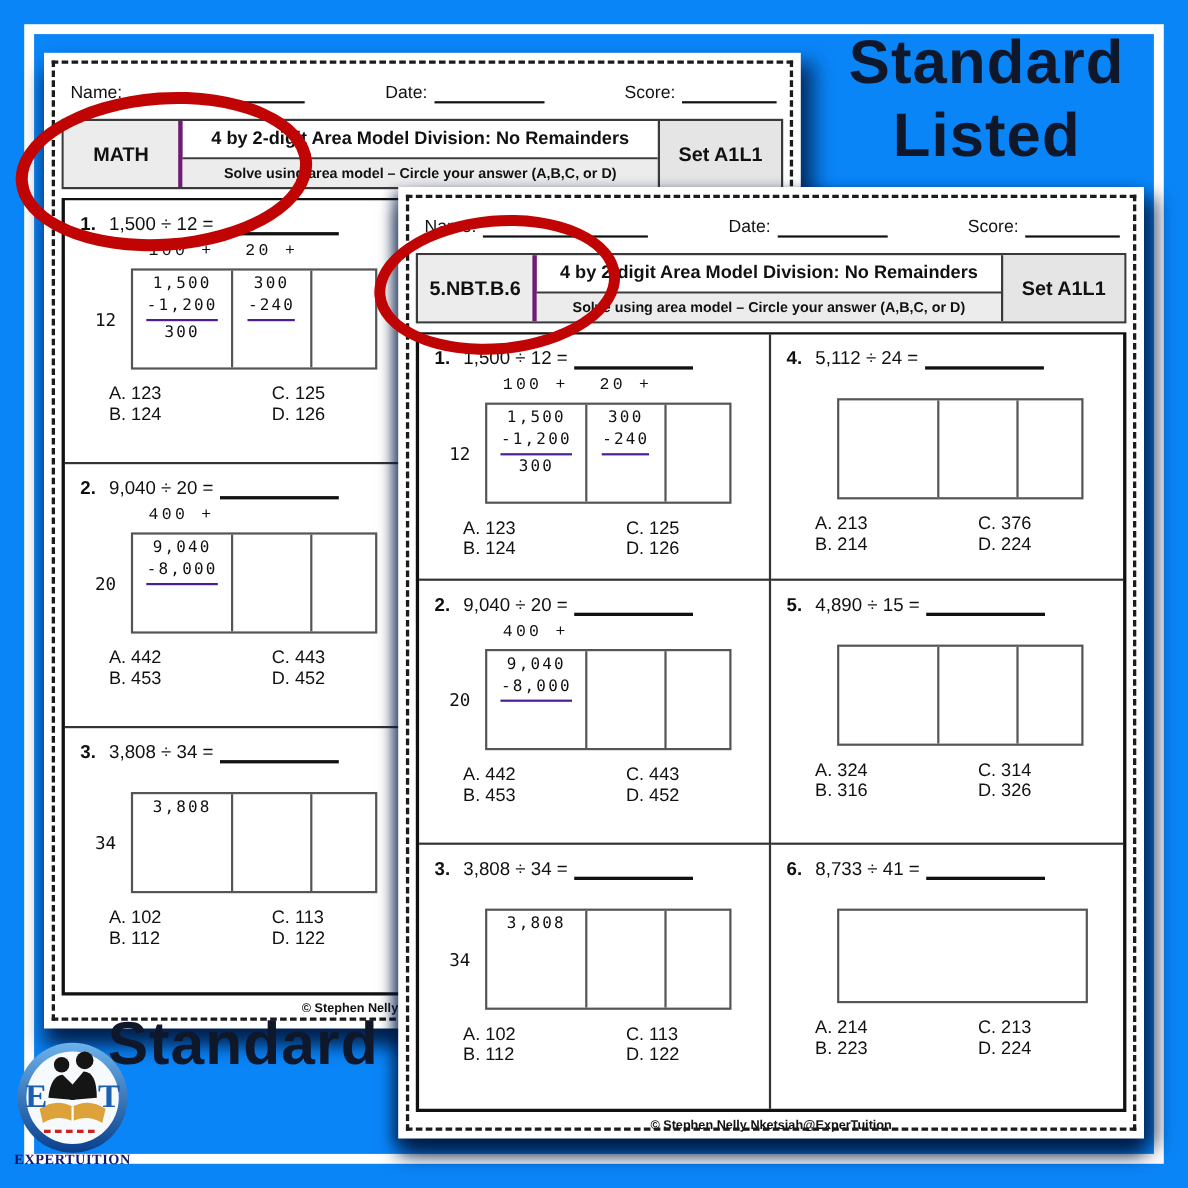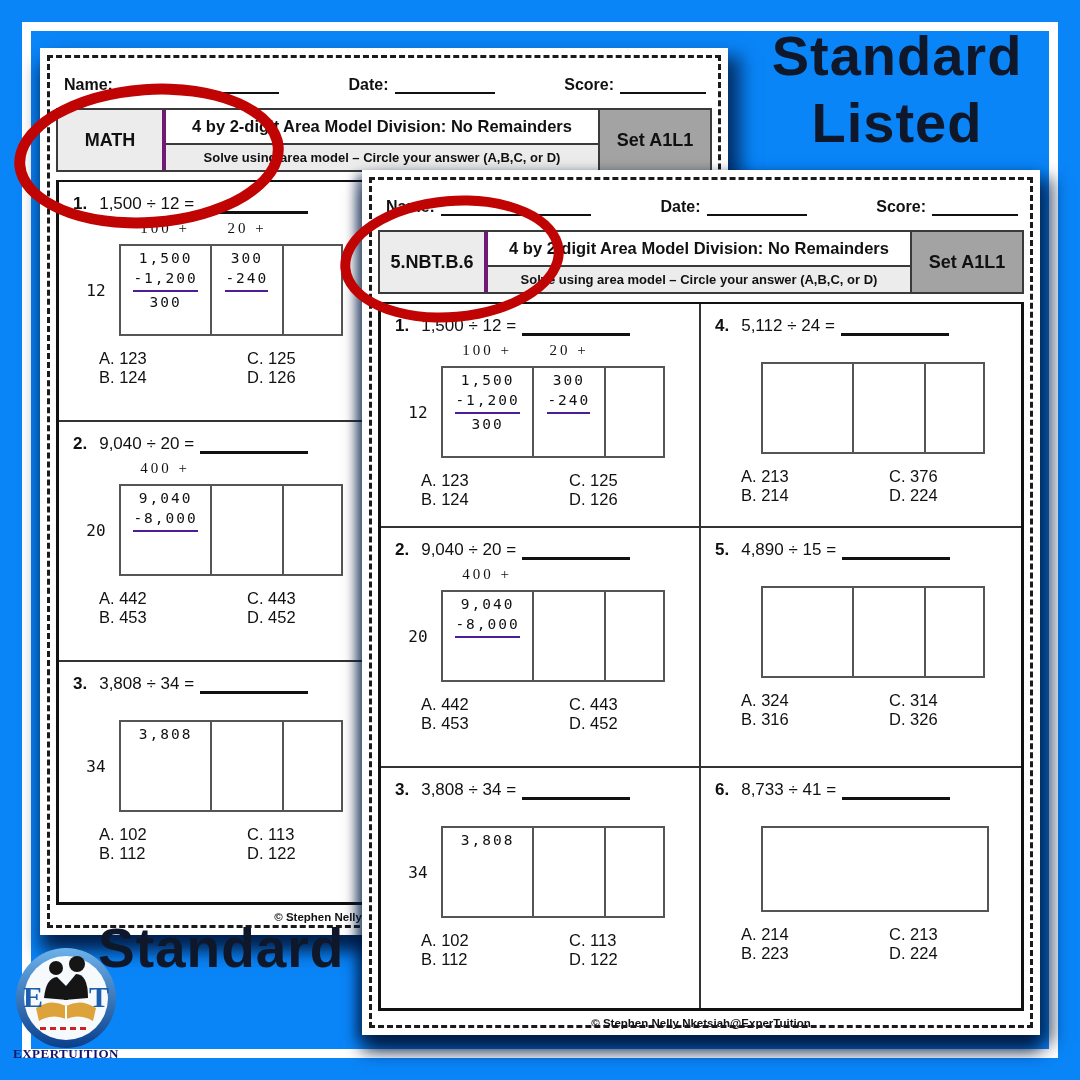--- a/index.html
+++ b/index.html
@@ -14,46 +14,46 @@
 
   
   .page{position:absolute;background:#ffffff;overflow:hidden;}
   .page-back{left:40px;top:48px;width:688px;height:887px;z-index:1;
     box-shadow:0 16px 16px rgba(2,26,66,.85),14px 8px 16px rgba(2,26,66,.6);}
   .page-front{left:362px;top:170px;width:678px;height:865px;z-index:2;
     box-shadow:-6px 4px 10px rgba(2,26,66,.5),0 16px 16px rgba(2,26,66,.85),14px 8px 16px rgba(2,26,66,.6);}
   .dashed{position:absolute;inset:7px;border:3px dashed #1b1b1b;pointer-events:none;}
   .sheet-content{position:absolute;left:16px;right:16px;top:26px;}
 
-  .name-row{display:flex;align-items:flex-end;font-weight:bold;font-size:16px;color:#111;margin:2px 6px 14px 8px;}
+  .name-row{display:flex;align-items:flex-end;font-weight:normal;font-size:16px;color:#111;margin:2px 6px 14px 8px;}
   .hdr-label{white-space:nowrap;}
   .blank-line{border-bottom:2px solid #111;height:15px;margin-left:6px;}
   .name-row .spacer{flex:1;}
 
   .head-table{display:flex;border:2px solid #3a3a3a;height:60px;background:#fff;}
   .std-cell{width:104px;background:#ececec;border-right:4px solid #701a75;display:flex;
     align-items:center;justify-content:center;font-weight:bold;font-size:18px;color:#111;}
   .title-col{flex:1;display:flex;flex-direction:column;}
   .title-row{flex:1.3;display:flex;align-items:center;justify-content:center;font-weight:bold;
     font-size:16.5px;border-bottom:2px solid #3a3a3a;color:#111;}
   .subtitle-row{flex:1;background:#ececec;display:flex;align-items:center;justify-content:center;
     font-weight:bold;font-size:13px;color:#111;}
-  .set-cell{width:110px;background:#a3a3a3;border-left:2px solid #3a3a3a;display:flex;
+  .set-cell{width:110px;background:#e5e5e5;border-left:2px solid #3a3a3a;display:flex;
     align-items:center;justify-content:center;font-weight:bold;font-size:18px;color:#111;}
 
   .grid{border:3px solid #111;border-top-width:2px;display:grid;grid-template-columns:1fr 1fr;margin-top:8px;background:#fff;}
   .gcell{padding:12px 10px 0 14px;border-right:2px solid #333;border-bottom:2px solid #333;overflow:hidden;}
   .gcell:nth-child(2n){border-right:none;}
   .gcell:nth-last-child(-n+2){border-bottom:none;}
 
   .eq-row{display:flex;align-items:flex-end;font-size:17px;color:#111;}
   .p-num{font-weight:bold;margin-right:12px;}
   .eq-blank{width:108px;border-bottom:3px solid #111;height:17px;margin-left:6px;}
 
-  .label-row{display:flex;margin:6px 0 0 46px;height:24px;font-family:Liberation Serif, serif;
+  .label-row{display:flex;margin:6px 0 0 46px;height:24px;font-family:Liberation Mono, monospace;
     font-size:15px;letter-spacing:3px;color:#111;}
   .label-seg{text-align:center;}
   .model-spacer{height:26px;}
   .model-row{display:flex;align-items:center;}
   .divisor{width:46px;text-align:center;font-family:"DejaVu Sans Mono",monospace;font-size:16px;color:#111;}
   .abox{display:flex;width:224px;height:92px;border:2px solid #555;box-sizing:border-box;}
   .abox.plain{width:228px;height:86px;}
   .mcell{box-sizing:border-box;display:flex;flex-direction:column;align-items:center;padding-top:2px;
     font-family:"DejaVu Sans Mono",monospace;font-size:14.5px;letter-spacing:2px;line-height:1.4;color:#111;}
   .mcell.b{border-right:2px solid #555;}

